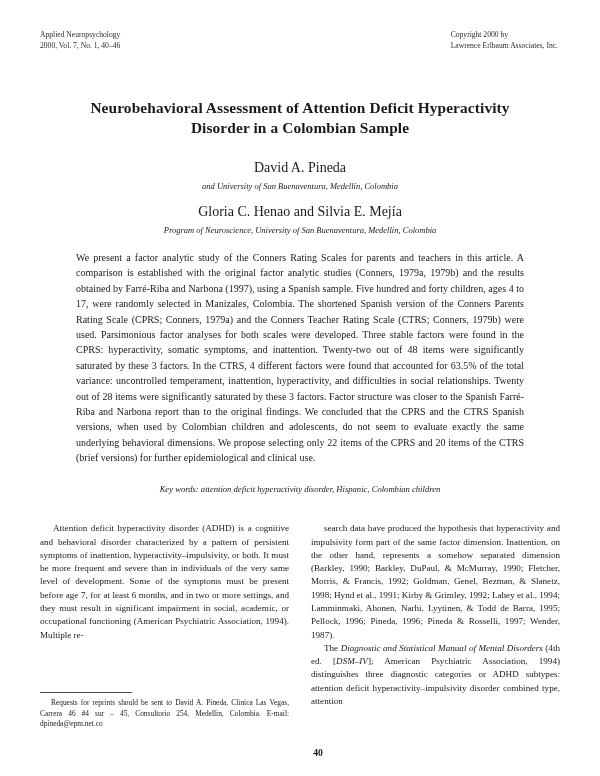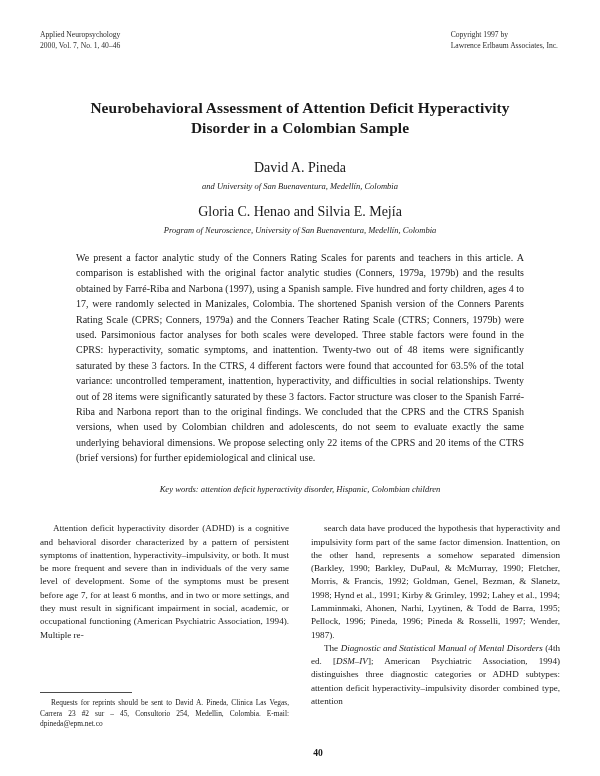--- a/index.html
+++ b/index.html
@@ -139,21 +139,21 @@
 <body>
 
 <div class="page">
 
   <div class="journal-header">
     <div class="col jh-left">
       <span>Applied Neuropsychology</span>
       <span>2000, Vol. 7, No. 1, 40–46</span>
     </div>
     <div class="col jh-right">
-      <span>Copyright 1997 by</span>
+      <span>Copyright 2000 by</span>
       <span>Lawrence Erlbaum Associates, Inc.</span>
     </div>
   </div>
 
   <h1 class="article-title">
     <span class="tl">Neurobehavioral Assessment of Attention Deficit Hyperactivity</span>
     <span class="tl">Disorder in a Colombian Sample</span>
   </h1>
 
   <div class="author-group">
@@ -175,21 +175,21 @@
 
   <div class="keywords">Key words: attention deficit hyperactivity disorder, Hispanic, Colombian children</div>
 
   <div class="body-columns">
 
     <div class="column">
       <p class="body-par">Attention deficit hyperactivity disorder (ADHD) is a cognitive and behavioral disorder characterized by a pattern of persistent symptoms of inattention, hyperactivity–impulsivity, or both. It must be more frequent and severe than in individuals of the very same level of development. Some of the symptoms must be present before age 7, for at least 6 months, and in two or more settings, and they must result in significant impairment in social, academic, or occupational functioning (American Psychiatric Association, 1994). Multiple re-</p>
 
       <div class="footnote-wrap">
         <div class="footnote-rule"></div>
-        <p class="footnote">Requests for reprints should be sent to David A. Pineda, Clinica Las Vegas, Carrera 23 #2 sur – 45, Consultorio 254, Medellin, Colombia. E-mail: dpineda@epm.net.co</p>
+        <p class="footnote">Requests for reprints should be sent to David A. Pineda, Clinica Las Vegas, Carrera 46 #4 sur – 45, Consultorio 254, Medellin, Colombia. E-mail: dpineda@epm.net.co</p>
       </div>
     </div>
 
     <div class="column">
       <p class="body-par">search data have produced the hypothesis that hyperactivity and impulsivity form part of the same factor dimension. Inattention, on the other hand, represents a somehow separated dimension (Barkley, 1990; Barkley, DuPaul, &amp; McMurray, 1990; Fletcher, Morris, &amp; Francis, 1992; Goldman, Genel, Bezman, &amp; Slanetz, 1998; Hynd et al., 1991; Kirby &amp; Grimley, 1992; Lahey et al., 1994; Lamminmaki, Ahonen, Narhi, Lyytinen, &amp; Todd de Barra, 1995; Pellock, 1996; Pineda, 1996; Pineda &amp; Rosselli, 1997; Wender, 1987).</p>
       <p class="body-par">
         <span>The </span><span class="it">Diagnostic and Statistical Manual of Mental Disorders</span><span> (4th ed. [</span><span class="it">DSM–IV</span><span>]; American Psychiatric Association, 1994) distinguishes three diagnostic categories or ADHD subtypes: attention deficit hyperactivity–impulsivity disorder combined type, attention</span>
       </p>
     </div>
 

